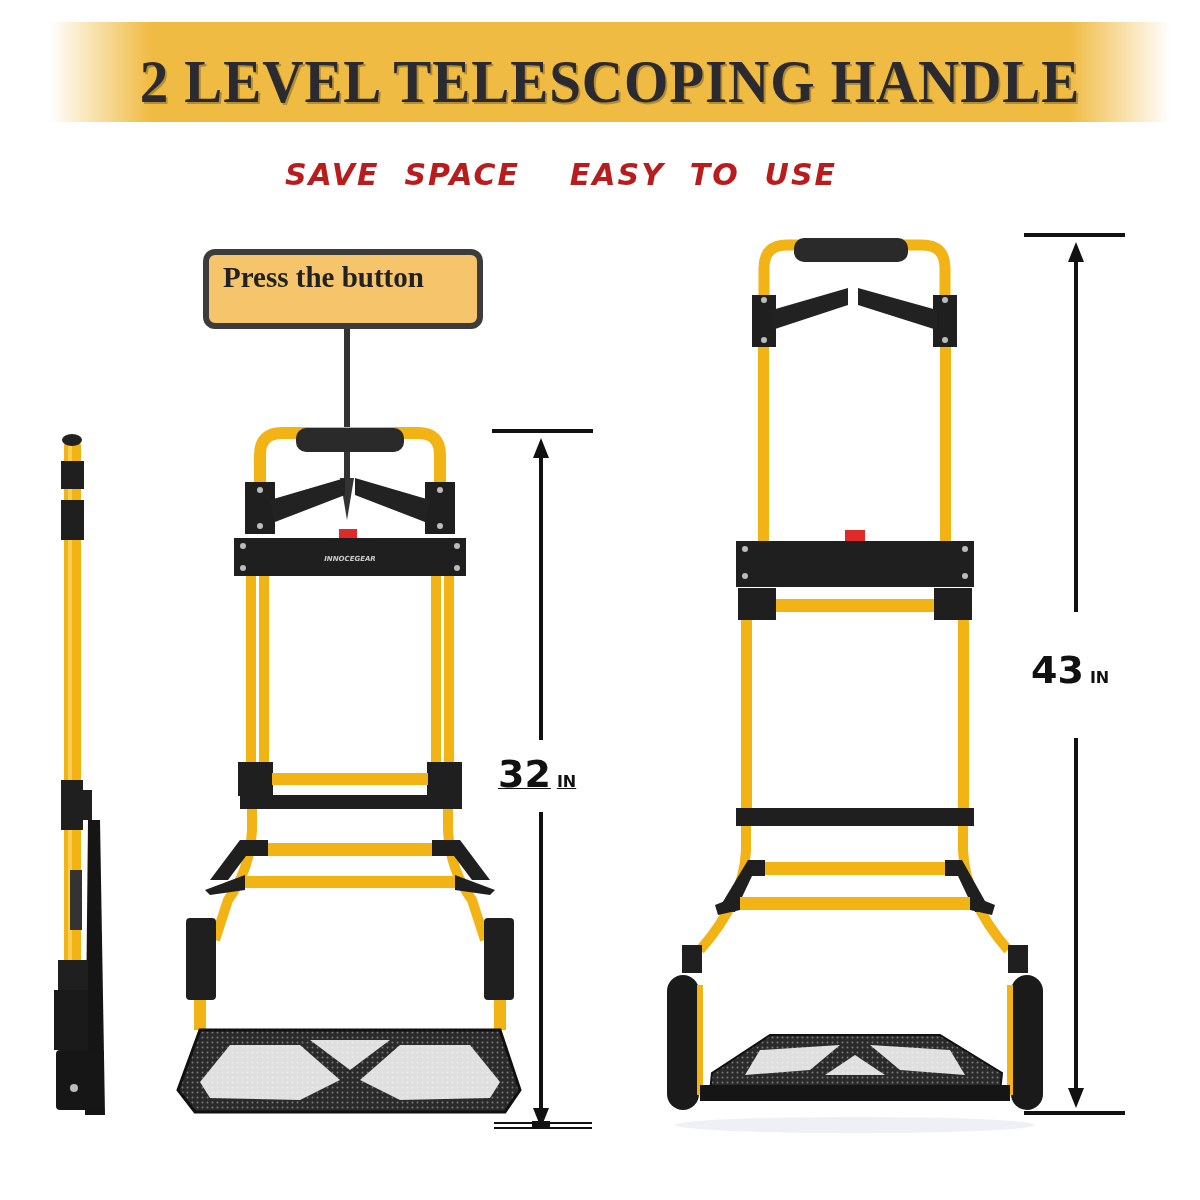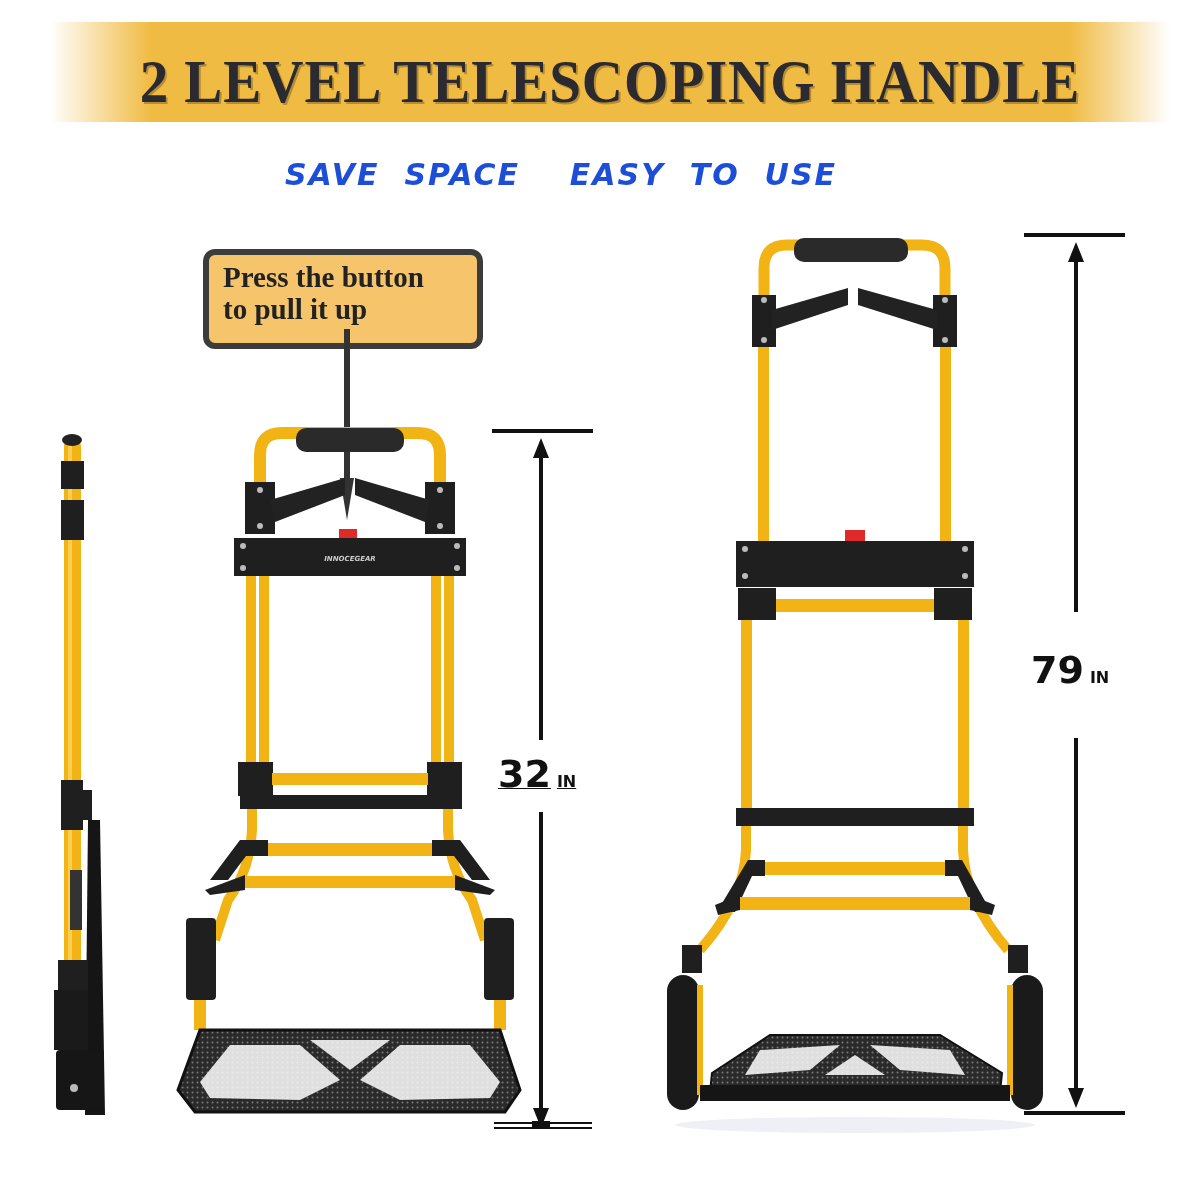--- a/index.html
+++ b/index.html
@@ -3,43 +3,42 @@
 <meta charset="utf-8">
 <style>
   html,body{margin:0;padding:0;background:#fff;}
   body{width:1200px;height:1200px;position:relative;overflow:hidden;font-family:"Liberation Sans",sans-serif;}
   .banner{position:absolute;left:50px;top:22px;width:1120px;height:100px;
     background:linear-gradient(90deg,rgba(240,188,64,0) 0%,#f0bb42 9%,#f0bb42 91%,rgba(240,188,64,0) 100%);}
   .banner-title{position:absolute;left:0;right:0;top:24px;text-align:center;
     font-family:"Liberation Serif",serif;font-weight:bold;font-size:62px;letter-spacing:1px;color:#2b2a30;
     transform:scaleX(0.92);text-shadow:2px 2px 0 rgba(0,0,0,0.25);}
   .subtitle{position:absolute;top:157px;left:285px;width:600px;font-family:"DejaVu Sans",sans-serif;
-    font-style:italic;font-weight:bold;font-size:30px;color:#1d4ed8;letter-spacing:2px;white-space:pre;}
-  .callout{position:absolute;left:203px;top:249px;width:280px;height:100px;background:#f6c46b;
+    font-style:italic;font-weight:bold;font-size:30px;color:#b91c1c;letter-spacing:2px;white-space:pre;}
+  .callout{position:absolute;left:203px;top:249px;width:280px;height:80px;background:#f6c46b;
     border:6px solid #3c3c3c;border-radius:12px;box-sizing:border-box;}
   .callout-text{position:absolute;left:14px;top:6px;font-family:"Liberation Serif",serif;font-weight:bold;
     font-size:29px;line-height:32px;color:#222;}
   .dim-label{position:absolute;font-family:"DejaVu Sans",sans-serif;font-weight:bold;color:#111;white-space:nowrap;}
   .dim-label .num{font-size:38px;}
   .dim-label .unit{font-size:16px;margin-left:6px;}
   svg{position:absolute;left:0;top:0;}
 </style>
 </head>
 <body>
 
 <div class="banner">
   <div class="banner-title">2 LEVEL TELESCOPING HANDLE</div>
 </div>
 
 <div class="subtitle">SAVE  SPACE    EASY  TO  USE</div>
 
 <div class="callout">
   <div class="callout-text">
     <div>Press the button</div>
-    <div>to pull it up</div>
   </div>
 </div>
 
 <svg width="1200" height="1200" viewBox="0 0 1200 1200">
   <defs>
     <pattern id="dots" width="5" height="5" patternUnits="userSpaceOnUse">
       <rect width="5" height="5" fill="#2a2a2a"></rect>
       <circle cx="2.5" cy="2.5" r="1" fill="#7a7a7a"></circle>
     </pattern>
     <marker id="arrowUp" viewBox="0 0 10 10" refX="5" refY="0" markerWidth="4" markerHeight="6" orient="auto"></marker>
@@ -196,14 +195,14 @@
     <rect x="1074" y="738" width="4" height="352" fill="#111"></rect>
     <polygon points="1068,1088 1084,1088 1076,1108" fill="#111"></polygon>
     <rect x="1024" y="1111" width="101" height="4" fill="#111"></rect>
   </g>
 </svg>
 
 <div class="dim-label" style="left:498px;top:752px;text-decoration:underline;">
   <span class="num">32</span><span class="unit">IN</span>
 </div>
 <div class="dim-label" style="left:1031px;top:648px;">
-  <span class="num">79</span><span class="unit">IN</span>
+  <span class="num">43</span><span class="unit">IN</span>
 </div>
 
 </body></html>

